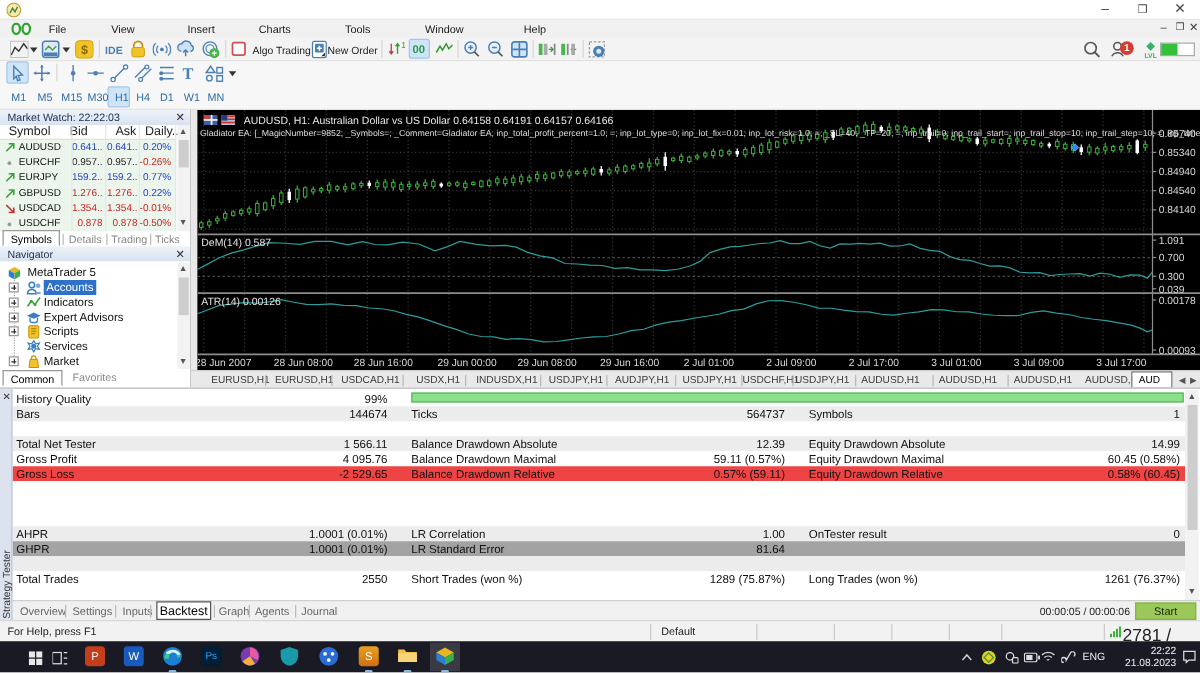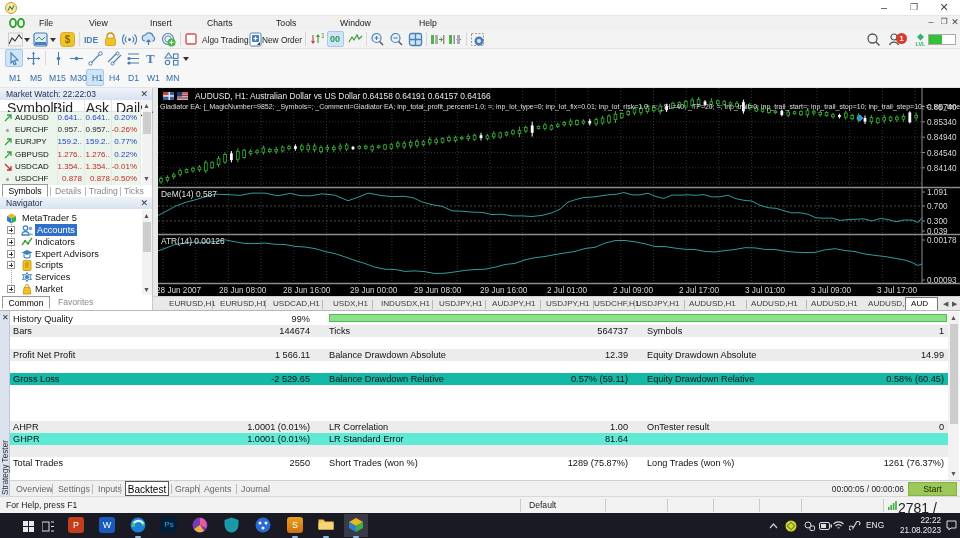--- a/index.html
+++ b/index.html
@@ -239,21 +239,21 @@
     <div class="tf" style="left:70px">M30</div>
     <div class="tf" style="left:92px">H1</div>
     <div class="tf" style="left:109px">H4</div>
     <div class="tf" style="left:128px">D1</div>
     <div class="tf" style="left:147px">W1</div>
     <div class="tf" style="left:166px">MN</div>
   </div>
 <div class="abs" id="mwatch">
     <div class="phead">Market Watch: 22:22:03</div>
     <div class="px">✕</div>
-    <div class="abs" style="left:0;top:12px;width:141px;height:12px;background:#fff;border-bottom:1px solid #e0e0e0;font-size:14px;color:#222">
+    <div class="abs" style="left:0;top:12px;width:141px;height:12px;background:#fff;border-bottom:1px solid #e0e0e0;font-size:10px;color:#222">
       <span style="position:absolute;left:7px">Symbol</span>
       <span style="position:absolute;left:44px;width:38px;text-align:center">Bid</span>
       <span style="position:absolute;left:71px;width:38px;text-align:right">Ask</span>
       <span style="position:absolute;left:116px">Daily...</span>
     </div>
     <div class="mwrow" style="top:24px">
       <svg style="position:absolute;left:4px;top:2px" width="8" height="8" viewBox="0 0 8 8">
         <path d="M1 7 L7 1 M3 1 H7 V5" stroke="#3aa03a" stroke-width="1.3" fill="none"></path>
       </svg>
       <span class="mwsym">AUDUSD</span>
@@ -769,45 +769,53 @@
     </div>
     <div class="trow" style="top:14px;background:#ececec">
       <span class="tl" style="left:3px">Bars</span>
       <span class="tv" style="left:150px;width:150px">144674</span>
       <span class="tl" style="left:319px">Ticks</span>
       <span class="tv" style="left:468px;width:150px">564737</span>
       <span class="tl" style="left:637px">Symbols</span>
       <span class="tv" style="left:784px;width:150px">1</span>
     </div>
     <div class="trow" style="top:38px;background:#ececec">
-      <span class="tl" style="left:3px">Profit Net Profit</span>
+      <span class="tl" style="left:3px">Total Net Tester</span>
       <span class="tv" style="left:150px;width:150px">1 566.11</span>
       <span class="tl" style="left:319px">Balance Drawdown Absolute</span>
       <span class="tv" style="left:468px;width:150px">12.39</span>
       <span class="tl" style="left:637px">Equity Drawdown Absolute</span>
       <span class="tv" style="left:784px;width:150px">14.99</span>
     </div>
-    <div class="trow" style="top:62px;background:#14b8a6">
+    <div class="trow" style="top:50px;background:#fff">
+      <span class="tl" style="left:3px">Gross Profit</span>
+      <span class="tv" style="left:150px;width:150px">4 095.76</span>
+      <span class="tl" style="left:319px">Balance Drawdown Maximal</span>
+      <span class="tv" style="left:468px;width:150px">59.11 (0.57%)</span>
+      <span class="tl" style="left:637px">Equity Drawdown Maximal</span>
+      <span class="tv" style="left:784px;width:150px">60.45 (0.58%)</span>
+    </div>
+    <div class="trow" style="top:62px;background:#ef4444">
       <span class="tl" style="left:3px">Gross Loss</span>
       <span class="tv" style="left:150px;width:150px">-2 529.65</span>
       <span class="tl" style="left:319px">Balance Drawdown Relative</span>
       <span class="tv" style="left:468px;width:150px">0.57% (59.11)</span>
       <span class="tl" style="left:637px">Equity Drawdown Relative</span>
       <span class="tv" style="left:784px;width:150px">0.58% (60.45)</span>
     </div>
     <div class="trow" style="top:74px;background:#fff"></div>
     <div class="trow" style="top:110px;background:#ececec">
       <span class="tl" style="left:3px">AHPR</span>
       <span class="tv" style="left:150px;width:150px">1.0001 (0.01%)</span>
       <span class="tl" style="left:319px">LR Correlation</span>
       <span class="tv" style="left:468px;width:150px">1.00</span>
       <span class="tl" style="left:637px">OnTester result</span>
       <span class="tv" style="left:784px;width:150px">0</span>
     </div>
-    <div class="trow" style="top:122px;background:#5eead4">
+    <div class="trow" style="top:122px;background:#a3a3a3">
       <span class="tl" style="left:3px">GHPR</span>
       <span class="tv" style="left:150px;width:150px">1.0001 (0.01%)</span>
       <span class="tl" style="left:319px">LR Standard Error</span>
       <span class="tv" style="left:468px;width:150px">81.64</span>
     </div>
     <div class="trow" style="top:134px;background:#ececec"></div>
     <div class="trow" style="top:146px;background:#fff">
       <span class="tl" style="left:3px">Total Trades</span>
       <span class="tv" style="left:150px;width:150px">2550</span>
       <span class="tl" style="left:319px">Short Trades (won %)</span>

